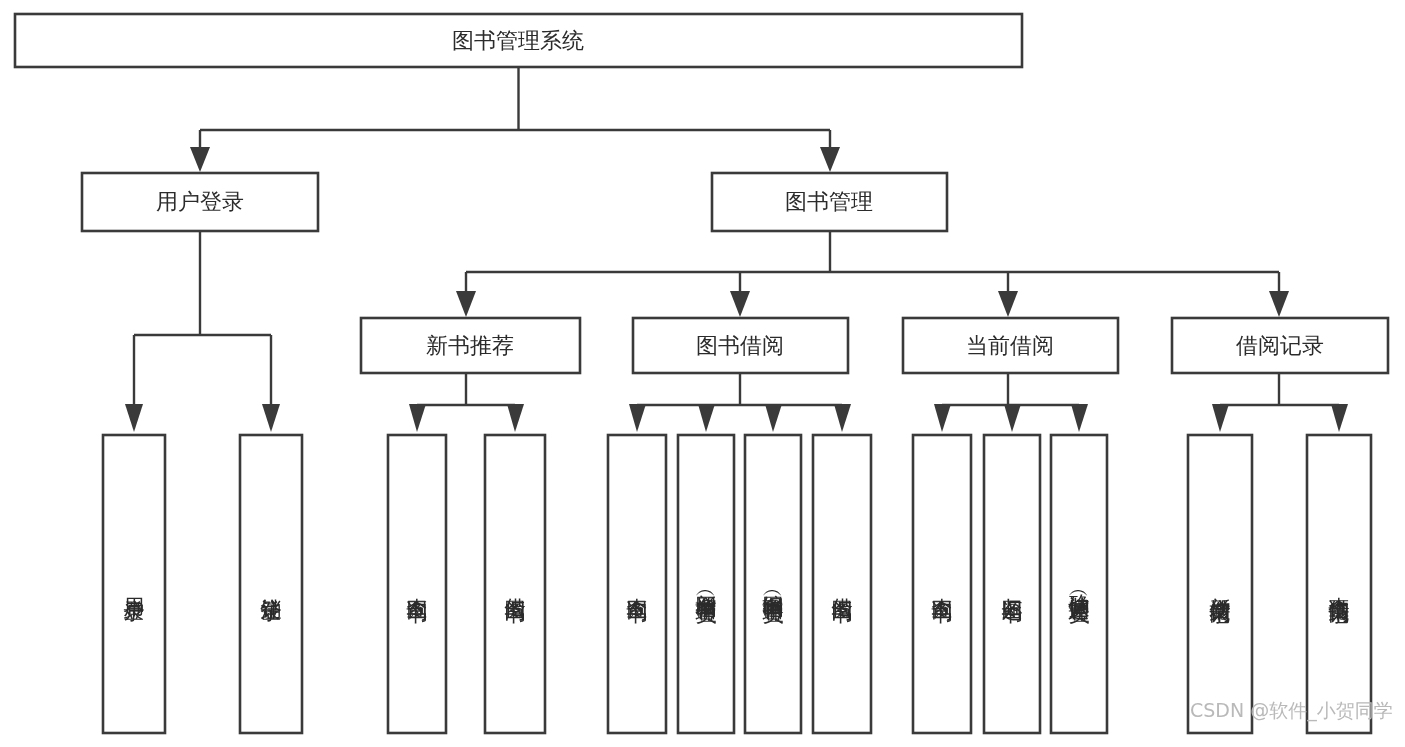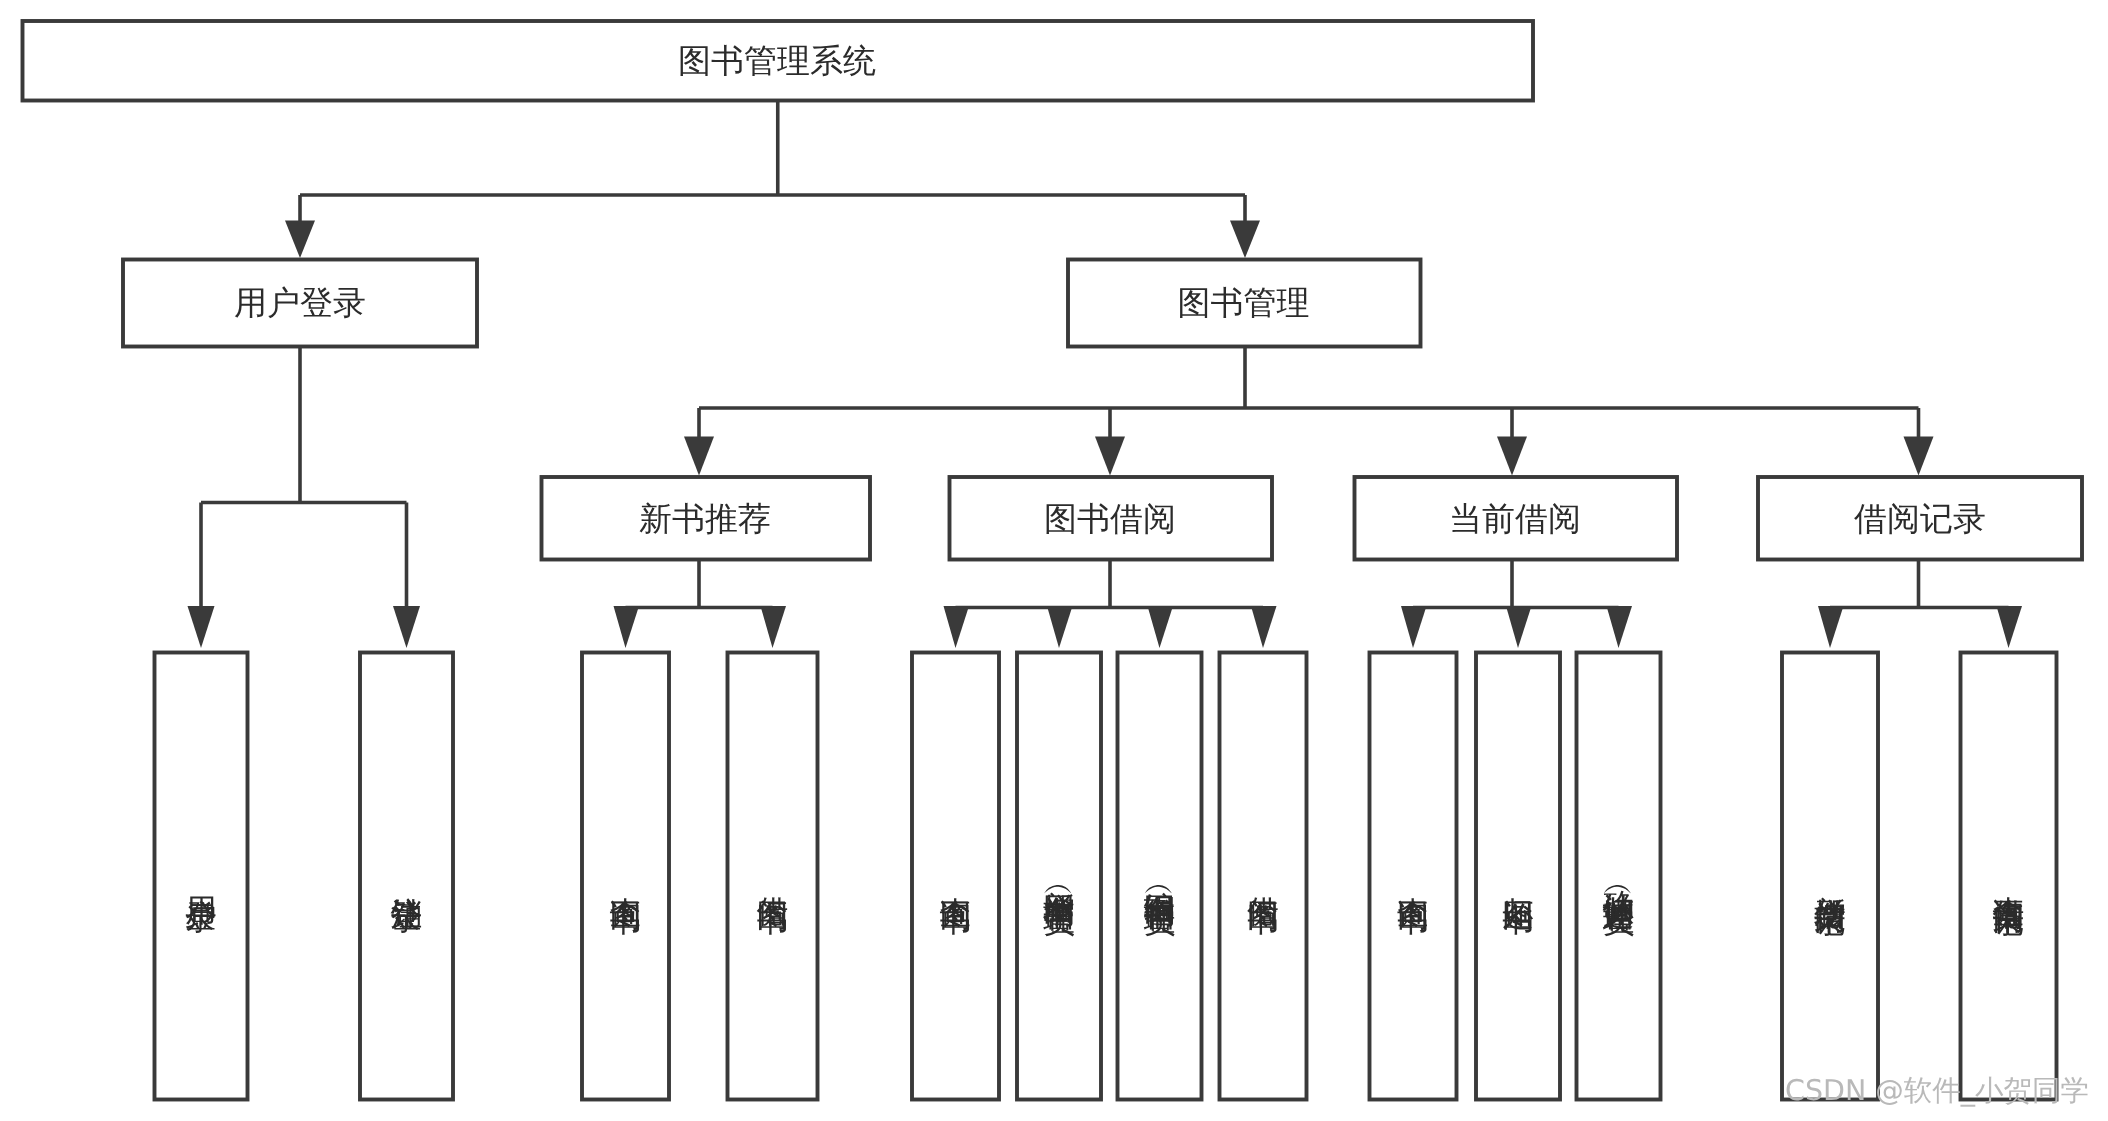--- a/index.html
+++ b/index.html
@@ -170,13 +170,13 @@
 <div class="vtext" style="left:608px; top:435px; width:58px; height:298px;">查询图书</div>
 <div class="vtext" style="left:678px; top:435px; width:56px; height:298px;">新增图书（管理员）</div>
 <div class="vtext" style="left:745px; top:435px; width:56px; height:298px;">编辑图书（管理员）</div>
 <div class="vtext" style="left:813px; top:435px; width:58px; height:298px;">借阅图书</div>
 <div class="vtext" style="left:913px; top:435px; width:58px; height:298px;">查询图书</div>
 <div class="vtext" style="left:984px; top:435px; width:56px; height:298px;">归还图书</div>
 <div class="vtext" style="left:1051px; top:435px; width:56px; height:298px;">确认归还（管理员）</div>
 <div class="vtext" style="left:1188px; top:435px; width:64px; height:298px;">新增借阅记录</div>
 <div class="vtext" style="left:1307px; top:435px; width:64px; height:298px;">查询借阅记录</div>
 
-<div class="watermark" style="left:1190px; top:714px;">CSDN @软件_小贺同学</div>
+<div class="watermark" style="left:1190px; top:698px;">CSDN @软件_小贺同学</div>
 
 </body></html>

